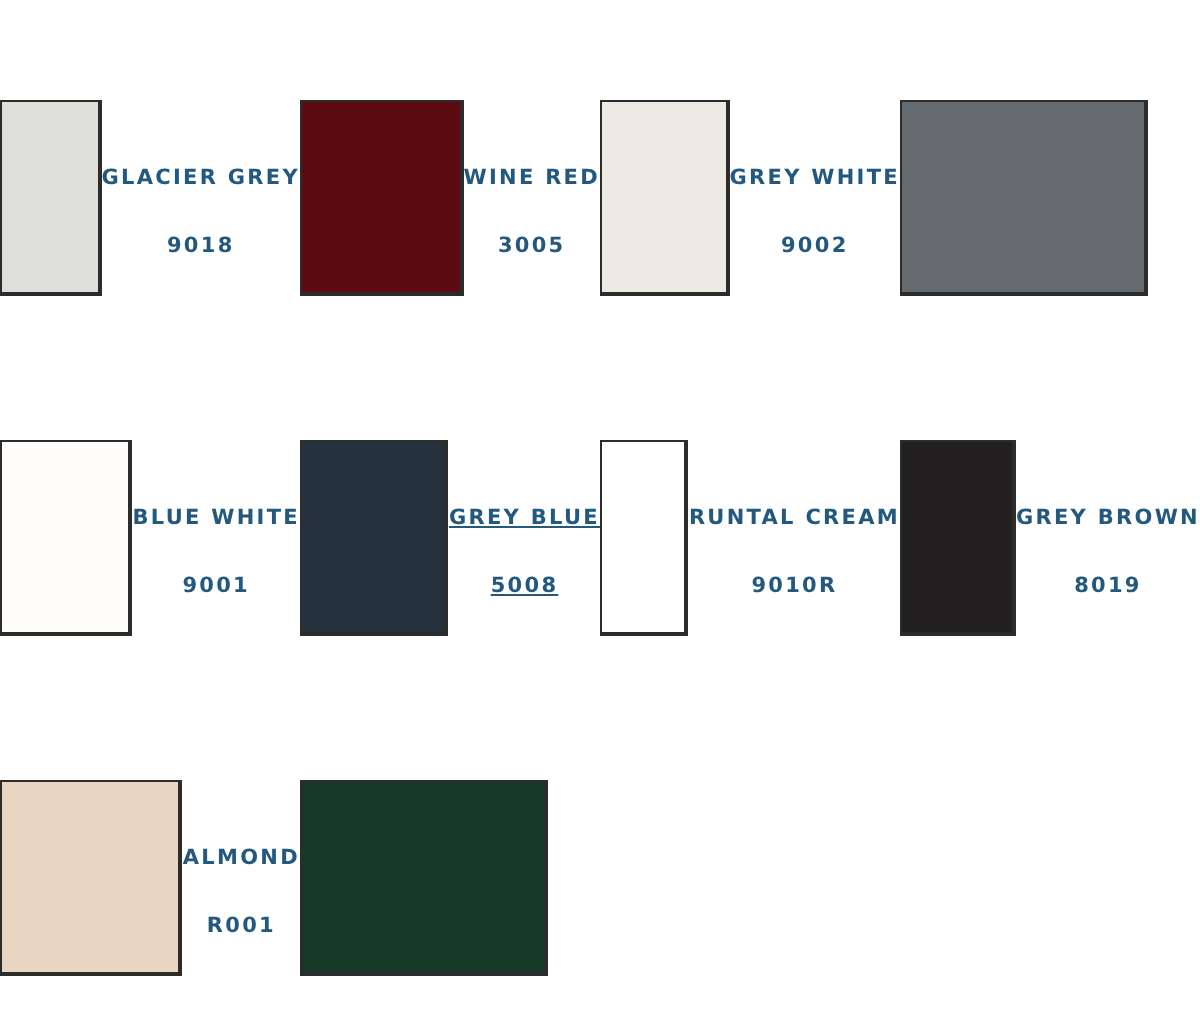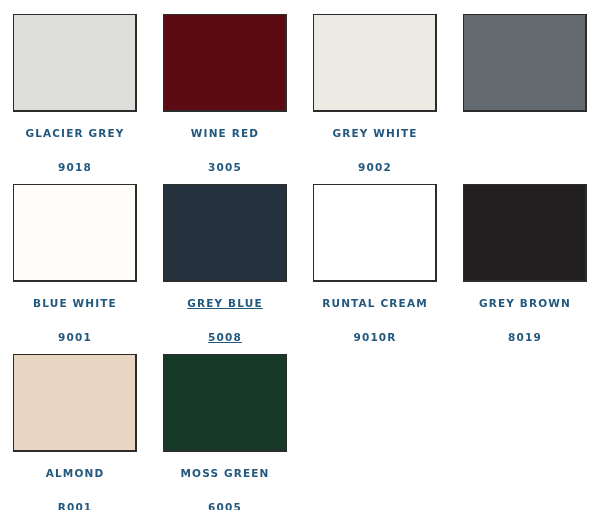--- a/index.html
+++ b/index.html
@@ -25,21 +25,21 @@
     flex-direction: row;
     width: 600px;
     height: 170px;
     box-sizing: border-box;
   }
 
   .swatch-cell {
     width: 150px;
     box-sizing: border-box;
     display: flex;
-    flex-direction: column;
+    flex-direction: row;
     align-items: center;
   }
 
   .swatch-chip {
     width: 124px;
     height: 98px;
     box-sizing: border-box;
     border: 1.5px solid #2c2c2c;
     border-right-width: 2.5px;
     border-bottom-width: 2.5px;
@@ -132,22 +132,18 @@
   <div class="swatch-row">
     <div class="swatch-cell">
       <div class="swatch-chip" style="background-color: rgb(232, 214, 195); border-color: rgb(44, 44, 44);"></div>
       <div class="swatch-caption" style="color: rgb(36, 89, 127);">
         <span class="swatch-name">ALMOND</span>
         <span class="swatch-code">R001</span>
       </div>
     </div>
     <div class="swatch-cell">
       <div class="swatch-chip" style="background-color: rgb(23, 58, 40); border-color: rgb(44, 44, 44);"></div>
-      <div class="swatch-caption" style="color: rgb(36, 89, 127);">
-        <span class="swatch-name">MOSS GREEN</span>
-        <span class="swatch-code">6005</span>
-      </div>
     </div>
     <div class="swatch-cell"></div>
     <div class="swatch-cell"></div>
   </div>
 
 </div>
 
 </body></html>

